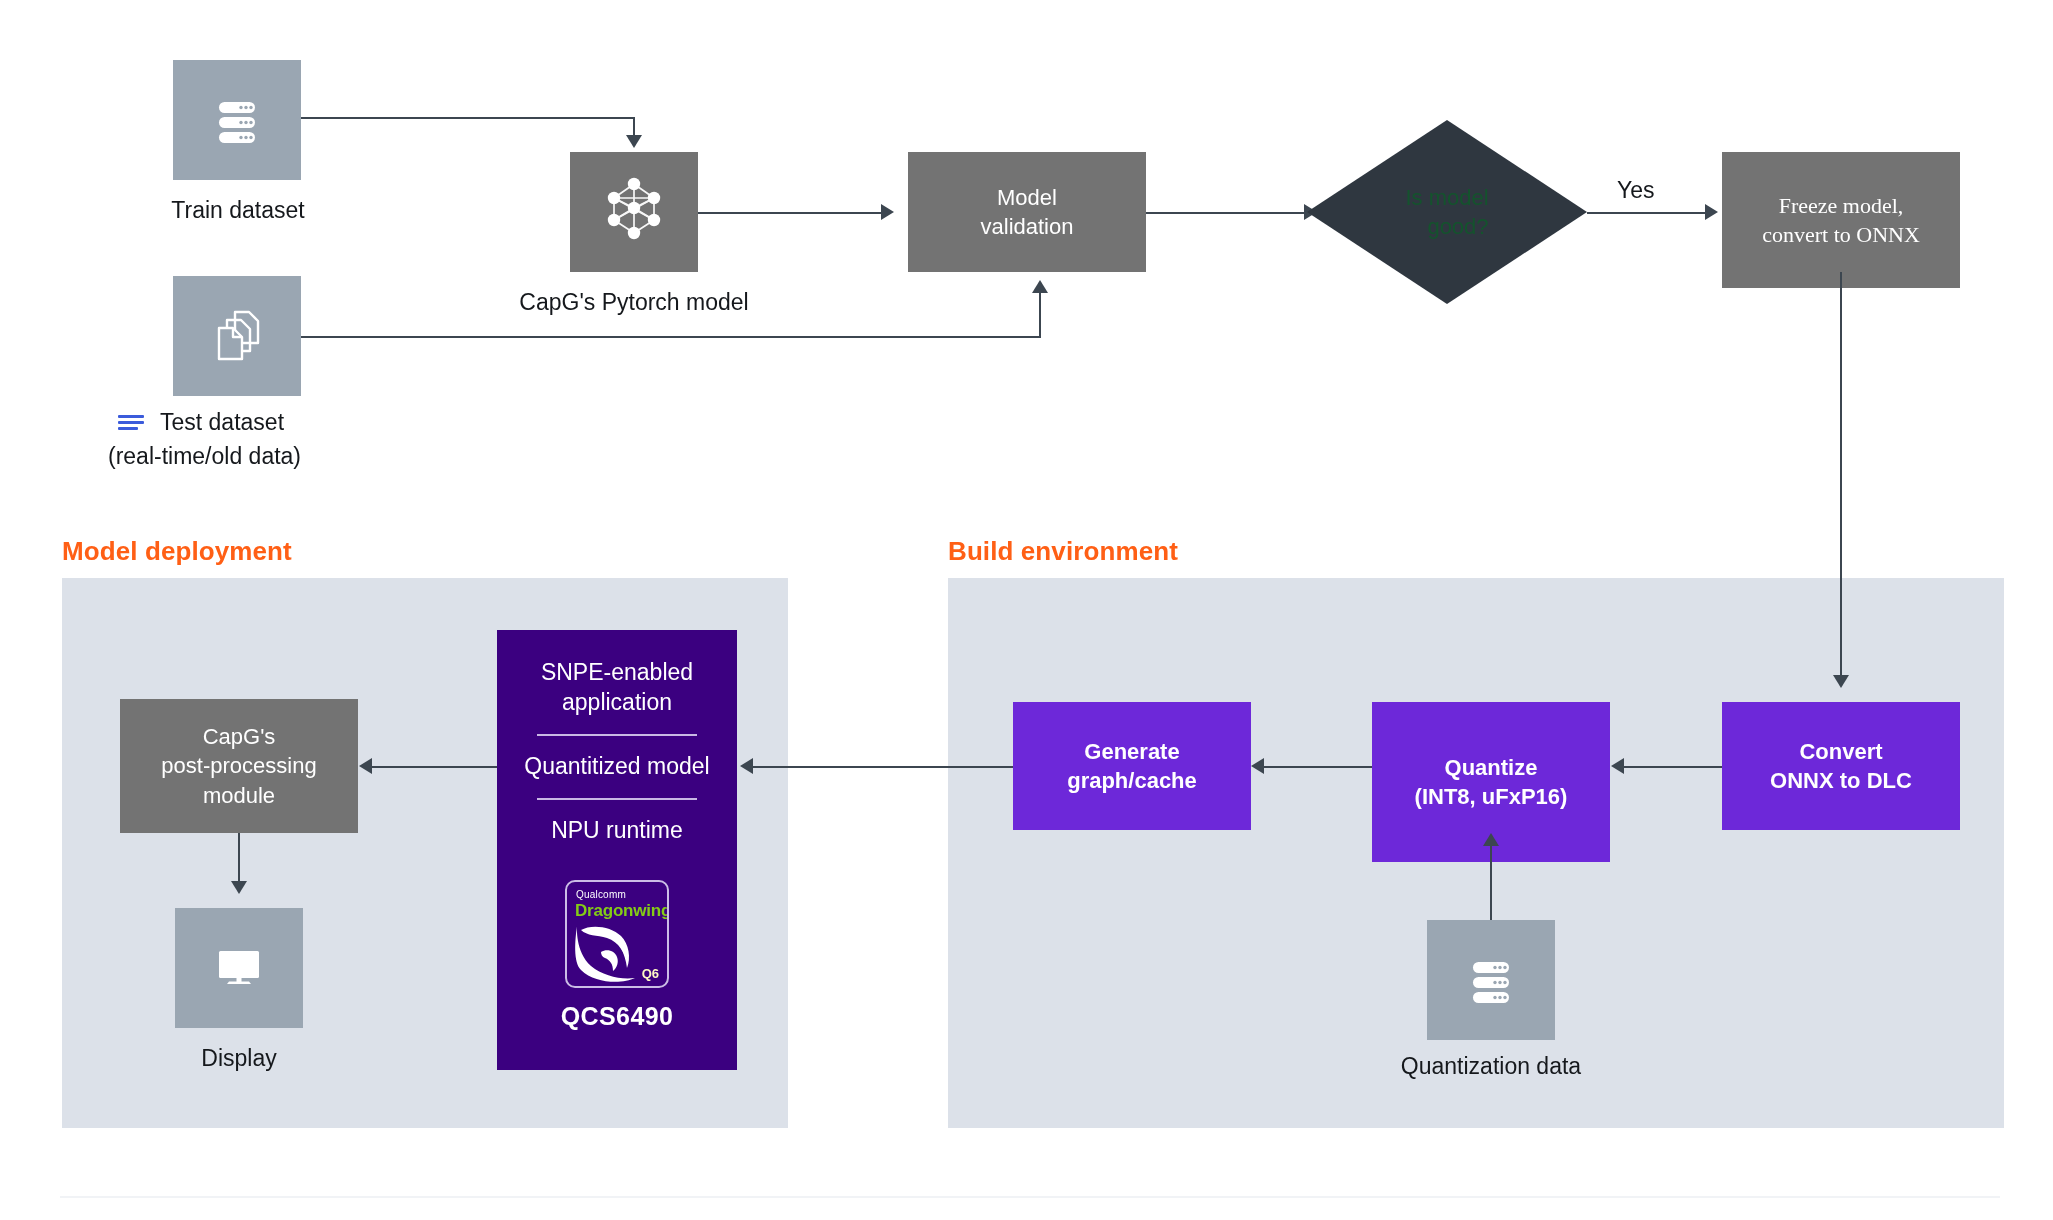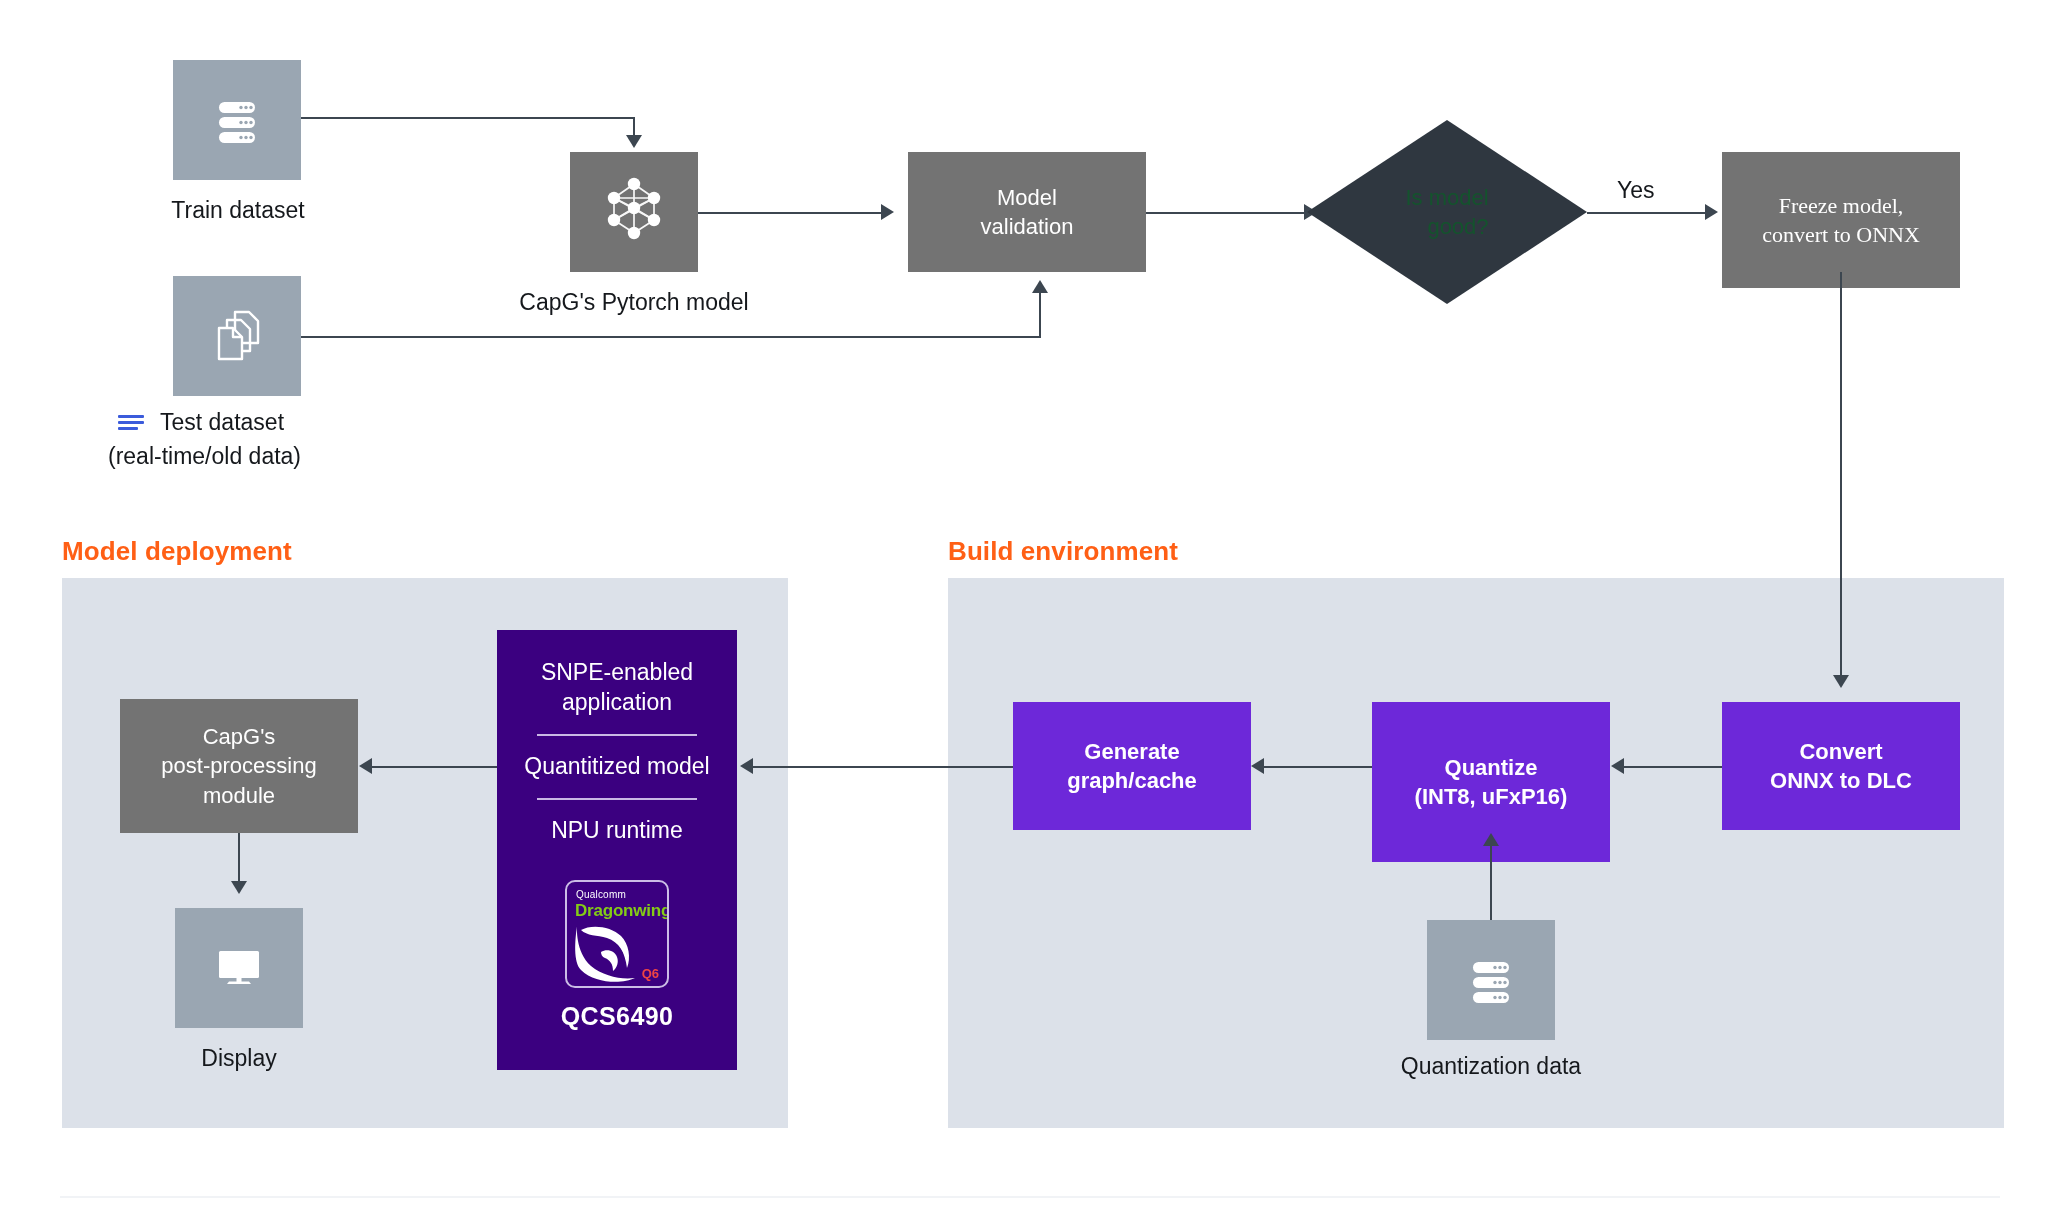--- a/index.html
+++ b/index.html
@@ -67,21 +67,21 @@
   }
   .snpe .divider{
     width:160px;height:2px;background:#c9b8e4;margin:16px 0;
   }
   .chip{
     width:100px;height:104px;border:2px solid #cbbde6;border-radius:10px;
     margin-top:34px;position:relative;overflow:hidden;
   }
   .chip .brand1{position:absolute;left:9px;top:7px;font-size:10px;letter-spacing:.2px;color:#fff;}
   .chip .brand2{position:absolute;left:8px;top:19px;font-size:17px;font-weight:bold;color:#84cc16;letter-spacing:-.2px;}
-  .chip .q6{position:absolute;right:8px;bottom:5px;font-size:13px;font-weight:bold;color:#ef4444;}
+  .chip .q6{position:absolute;right:8px;bottom:5px;font-size:13px;font-weight:bold;color:#fef9c3;}
   .chip svg{position:absolute;left:4px;bottom:-2px;}
   .chip-name{margin-top:14px;font-size:25px;font-weight:bold;letter-spacing:.4px;}
 
   
   .lines-icon{display:inline-block;width:26px;height:20px;position:relative;vertical-align:middle;}
   .lines-icon i{position:absolute;left:0;height:2.6px;background:#3b5bdb;border-radius:1px;}
 
   .hairline{position:absolute;background:#f1f3f6;height:2px;}
 </style>
 </head>

